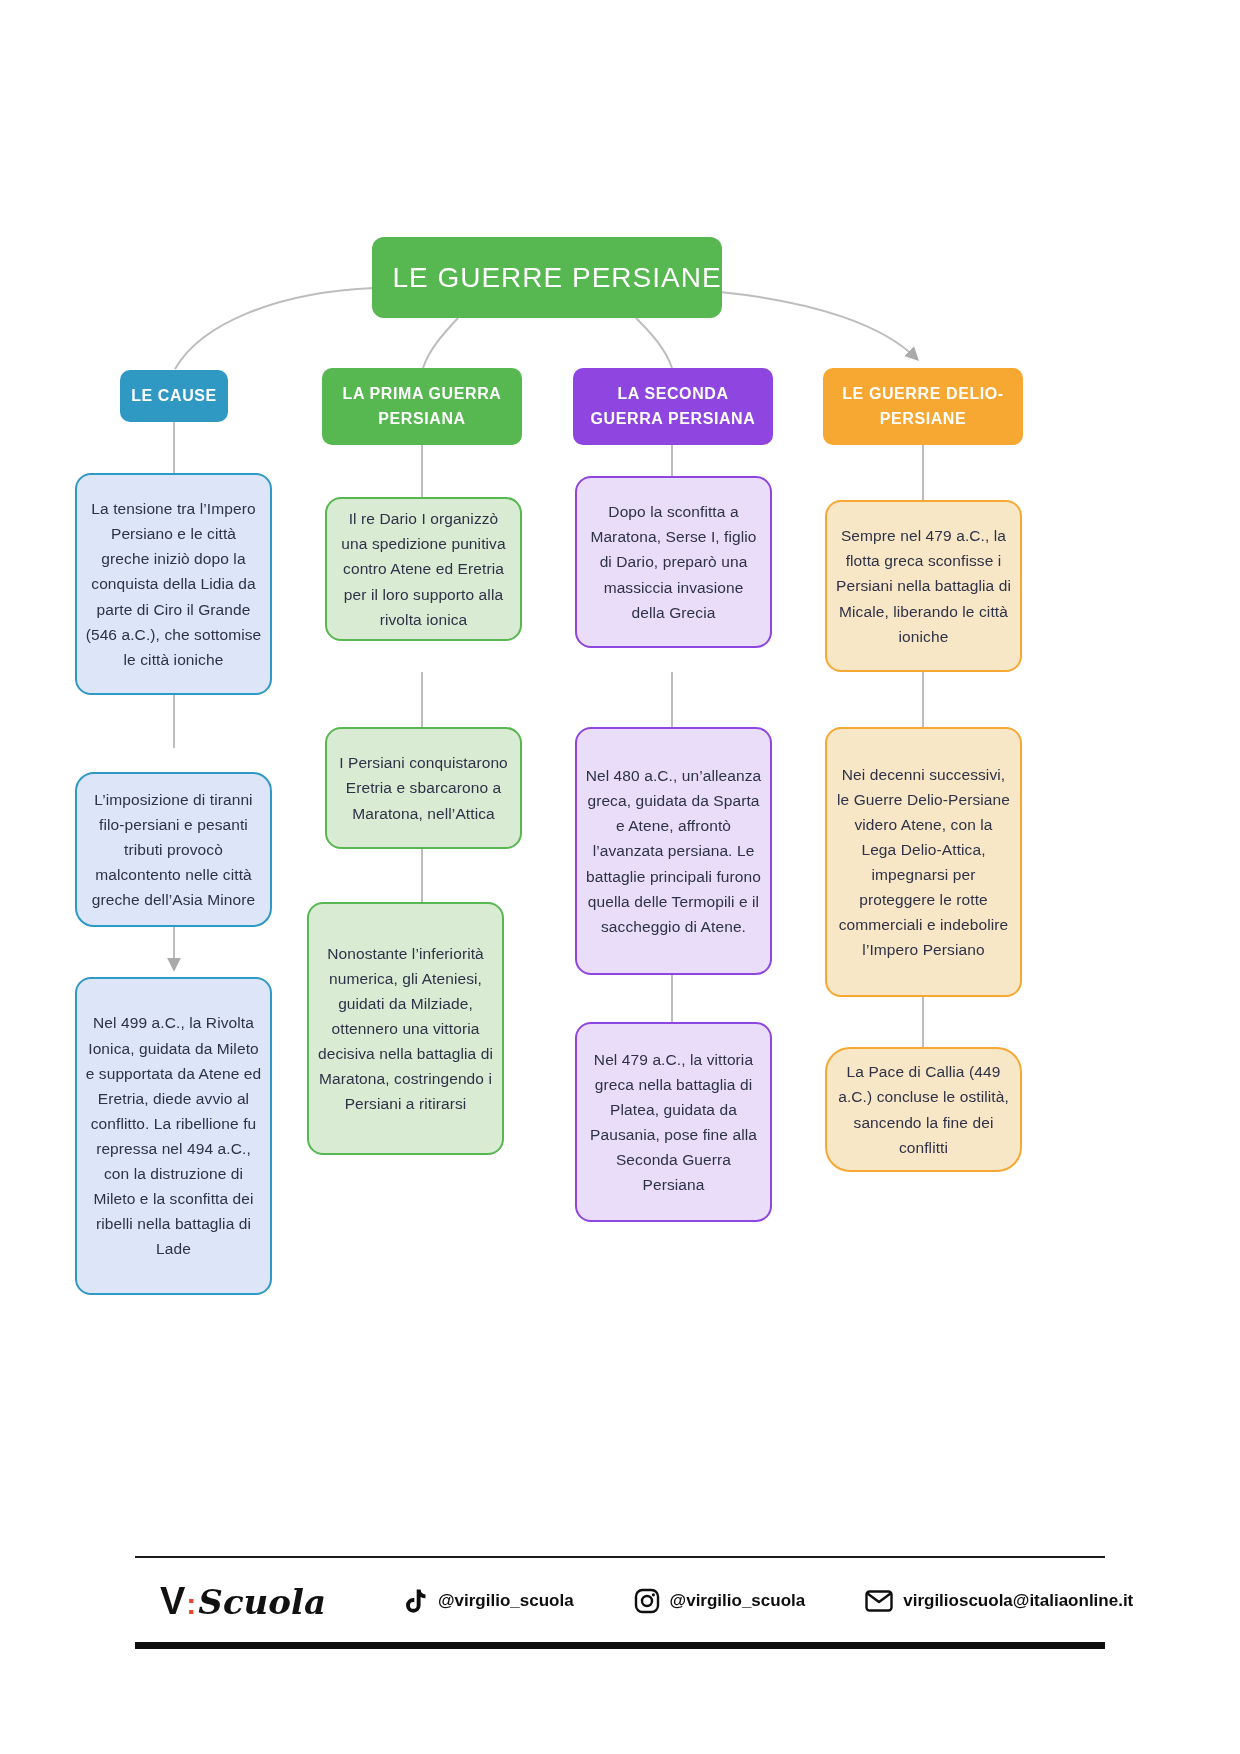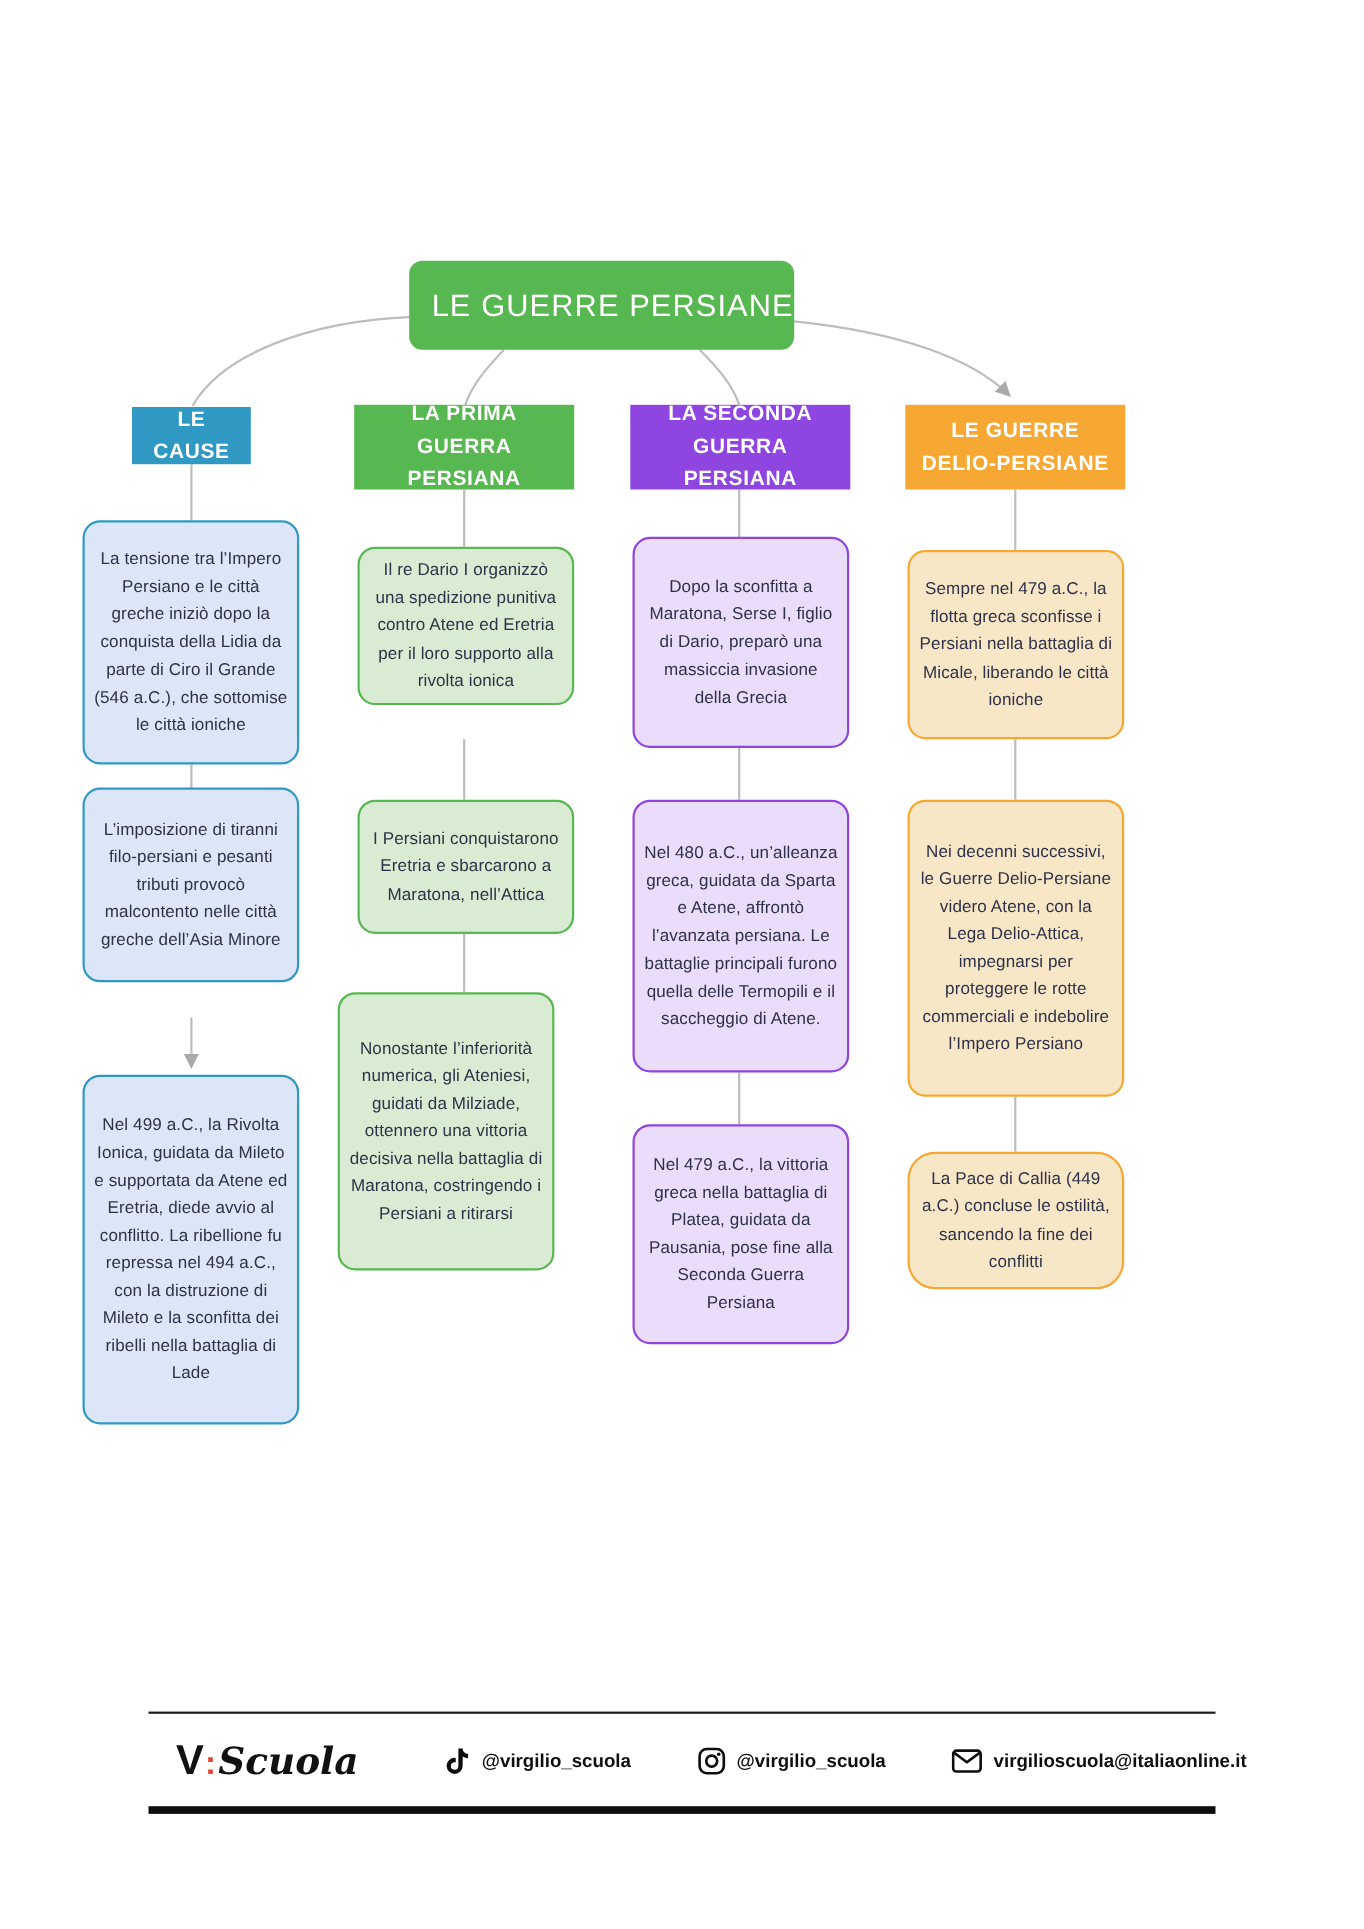--- a/index.html
+++ b/index.html
@@ -26,23 +26,23 @@
   .title-box {
     left: 372px; top: 237px; width: 350px; height: 81px;
     background: #57b750;
     border-radius: 12px;
     color: #ffffff;
     font-size: 28px;
     font-weight: 500;
     letter-spacing: 1px;
   }
   .header-box {
-    border-radius: 0;
+    border-radius: 10px;
     color: #ffffff;
-    font-size: 19px;
+    font-size: 16px;
     font-weight: 600;
     letter-spacing: 0.6px;
     line-height: 1.55;
     padding: 17px 10px;
   }
   .hdr-1 { left: 120px; top: 370px; width: 108px; height: 52px; background: #2f99c4; }
   .hdr-2 { left: 322px; top: 368px; width: 200px; height: 77px; background: #57b750; }
   .hdr-3 { left: 573px; top: 368px; width: 200px; height: 77px; background: #8f45e0; }
   .hdr-4 { left: 823px; top: 368px; width: 200px; height: 77px; background: #f7a832; }
 
@@ -55,26 +55,26 @@
     line-height: 1.62;
     padding: 12px 8px;
     letter-spacing: 0.1px;
   }
   .col1 { border-color: #2f99c4; background: #dde6f8; }
   .col2 { border-color: #57b750; background: #d9ecd3; }
   .col3 { border-color: #8f45e0; background: #eaddfa; }
   .col4 { border-color: #f7a832; background: #f8e7c7; }
 
   .b-1-0 { left: 75px;  top: 473px;  height: 222px; }
-  .b-1-1 { left: 75px;  top: 716px;  height: 177px; }
+  .b-1-1 { left: 75px;  top: 772px;  height: 155px; border-radius: 19px; }
   .b-1-2 { left: 75px;  top: 977px;  height: 318px; }
   .b-2-0 { left: 325px; top: 497px;  height: 144px; text-align: center; }
   .b-2-1 { left: 325px; top: 727px;  height: 122px; }
   .b-2-2 { left: 307px; top: 902px;  height: 253px; }
-  .b-3-0 { left: 575px; top: 488px;  height: 192px; }
+  .b-3-0 { left: 575px; top: 476px;  height: 172px; }
   .b-3-1 { left: 575px; top: 727px;  height: 248px; }
   .b-3-2 { left: 575px; top: 1022px; height: 200px; }
   .b-4-0 { left: 825px; top: 500px;  height: 172px; }
   .b-4-1 { left: 825px; top: 727px;  height: 270px; }
   .b-4-2 { left: 825px; top: 1047px; height: 125px; border-radius: 25px; }
 
   
   .footer-rule-top {
     position: absolute; left: 135px; top: 1556px;
     width: 970px; height: 2px; background: #1b1b1b; z-index: 1;

